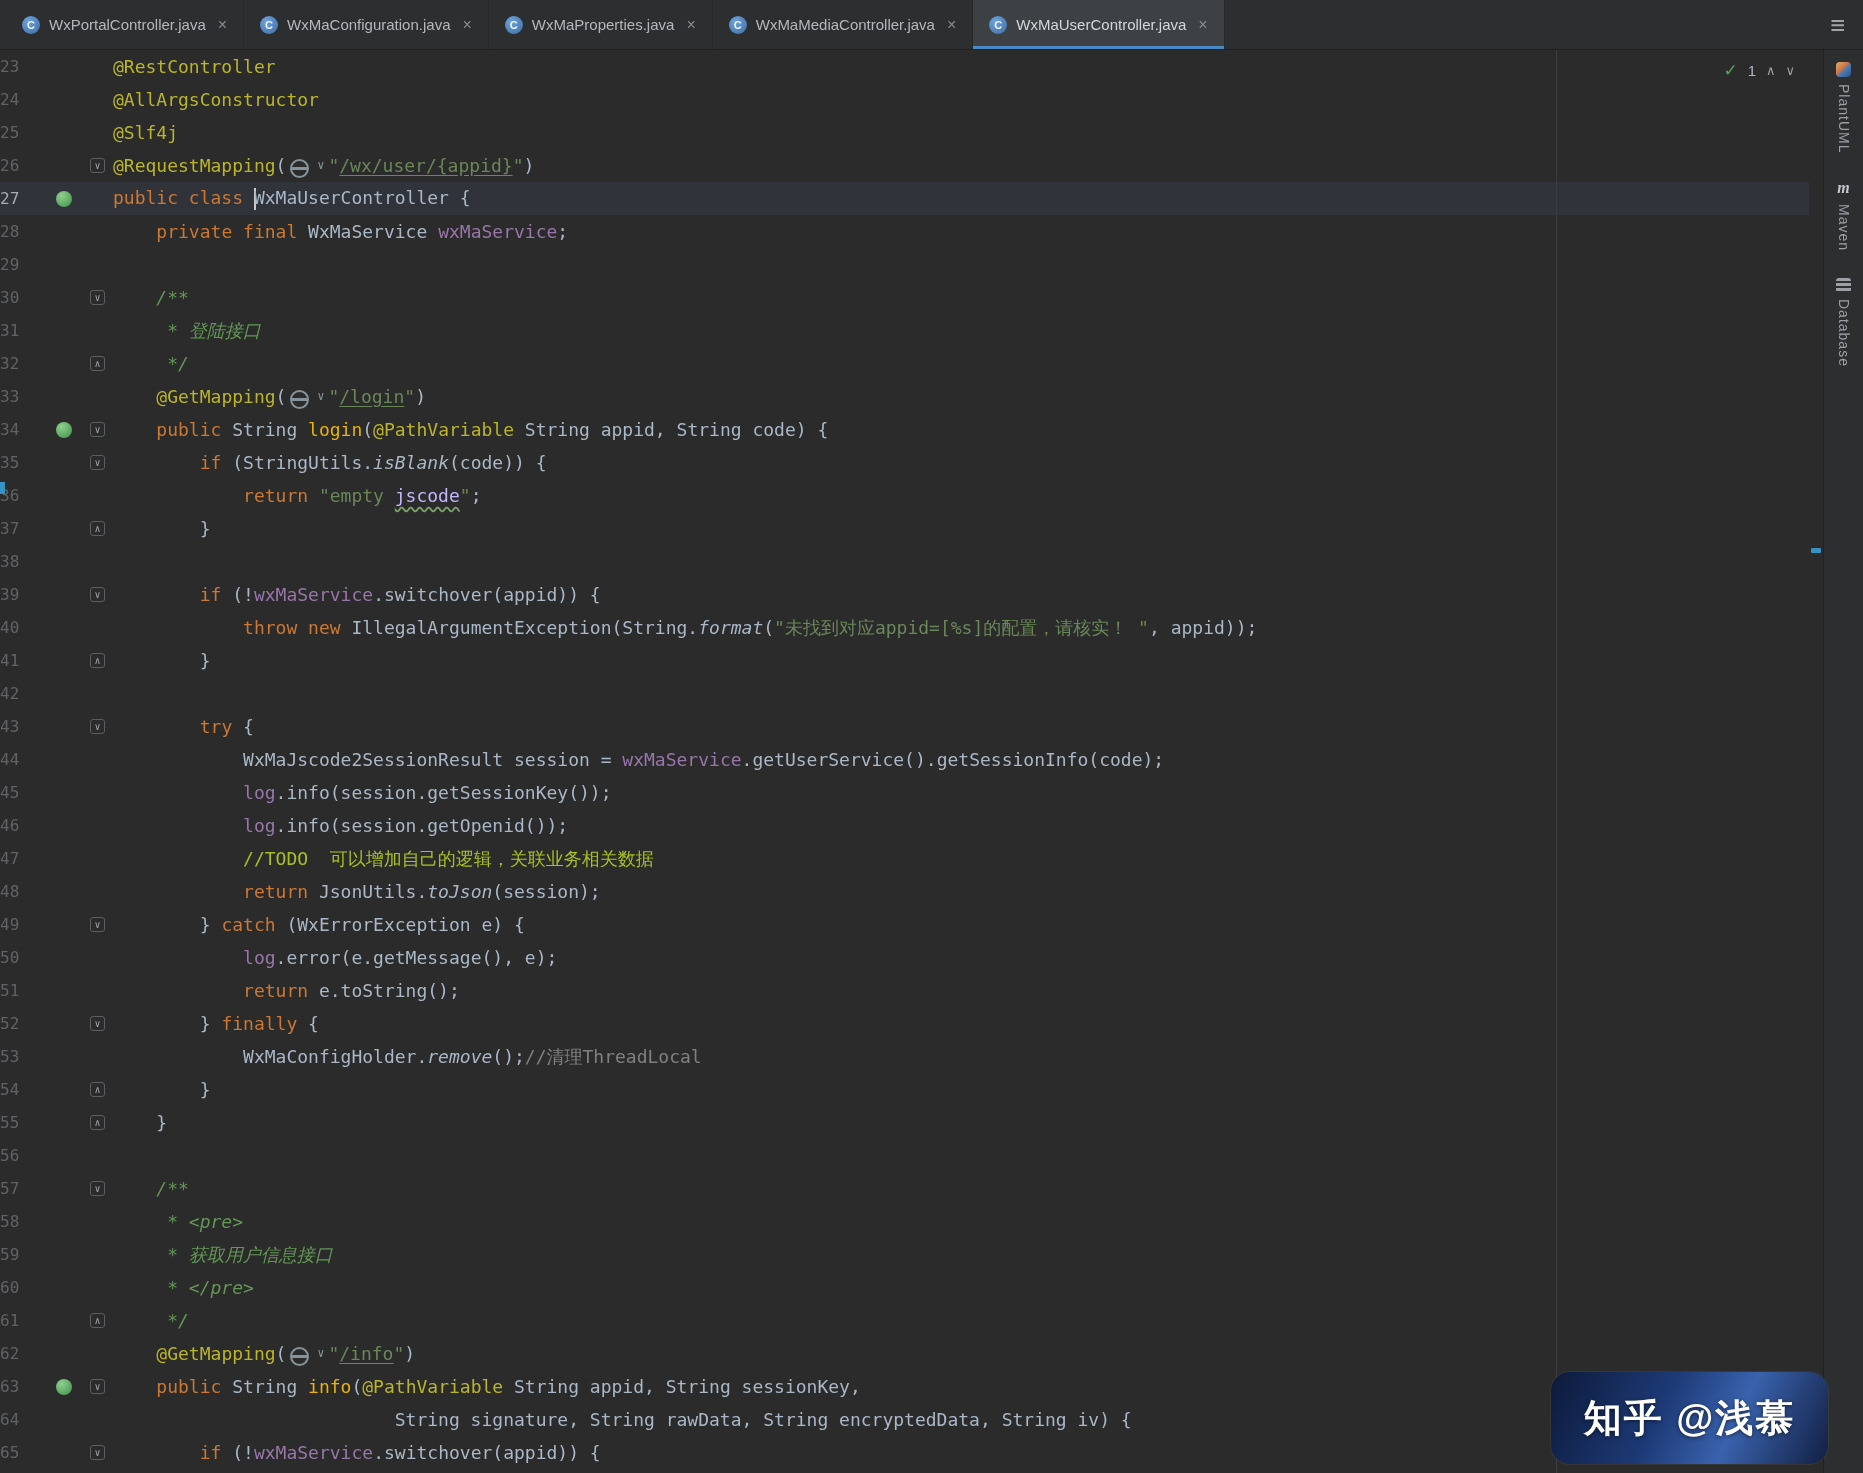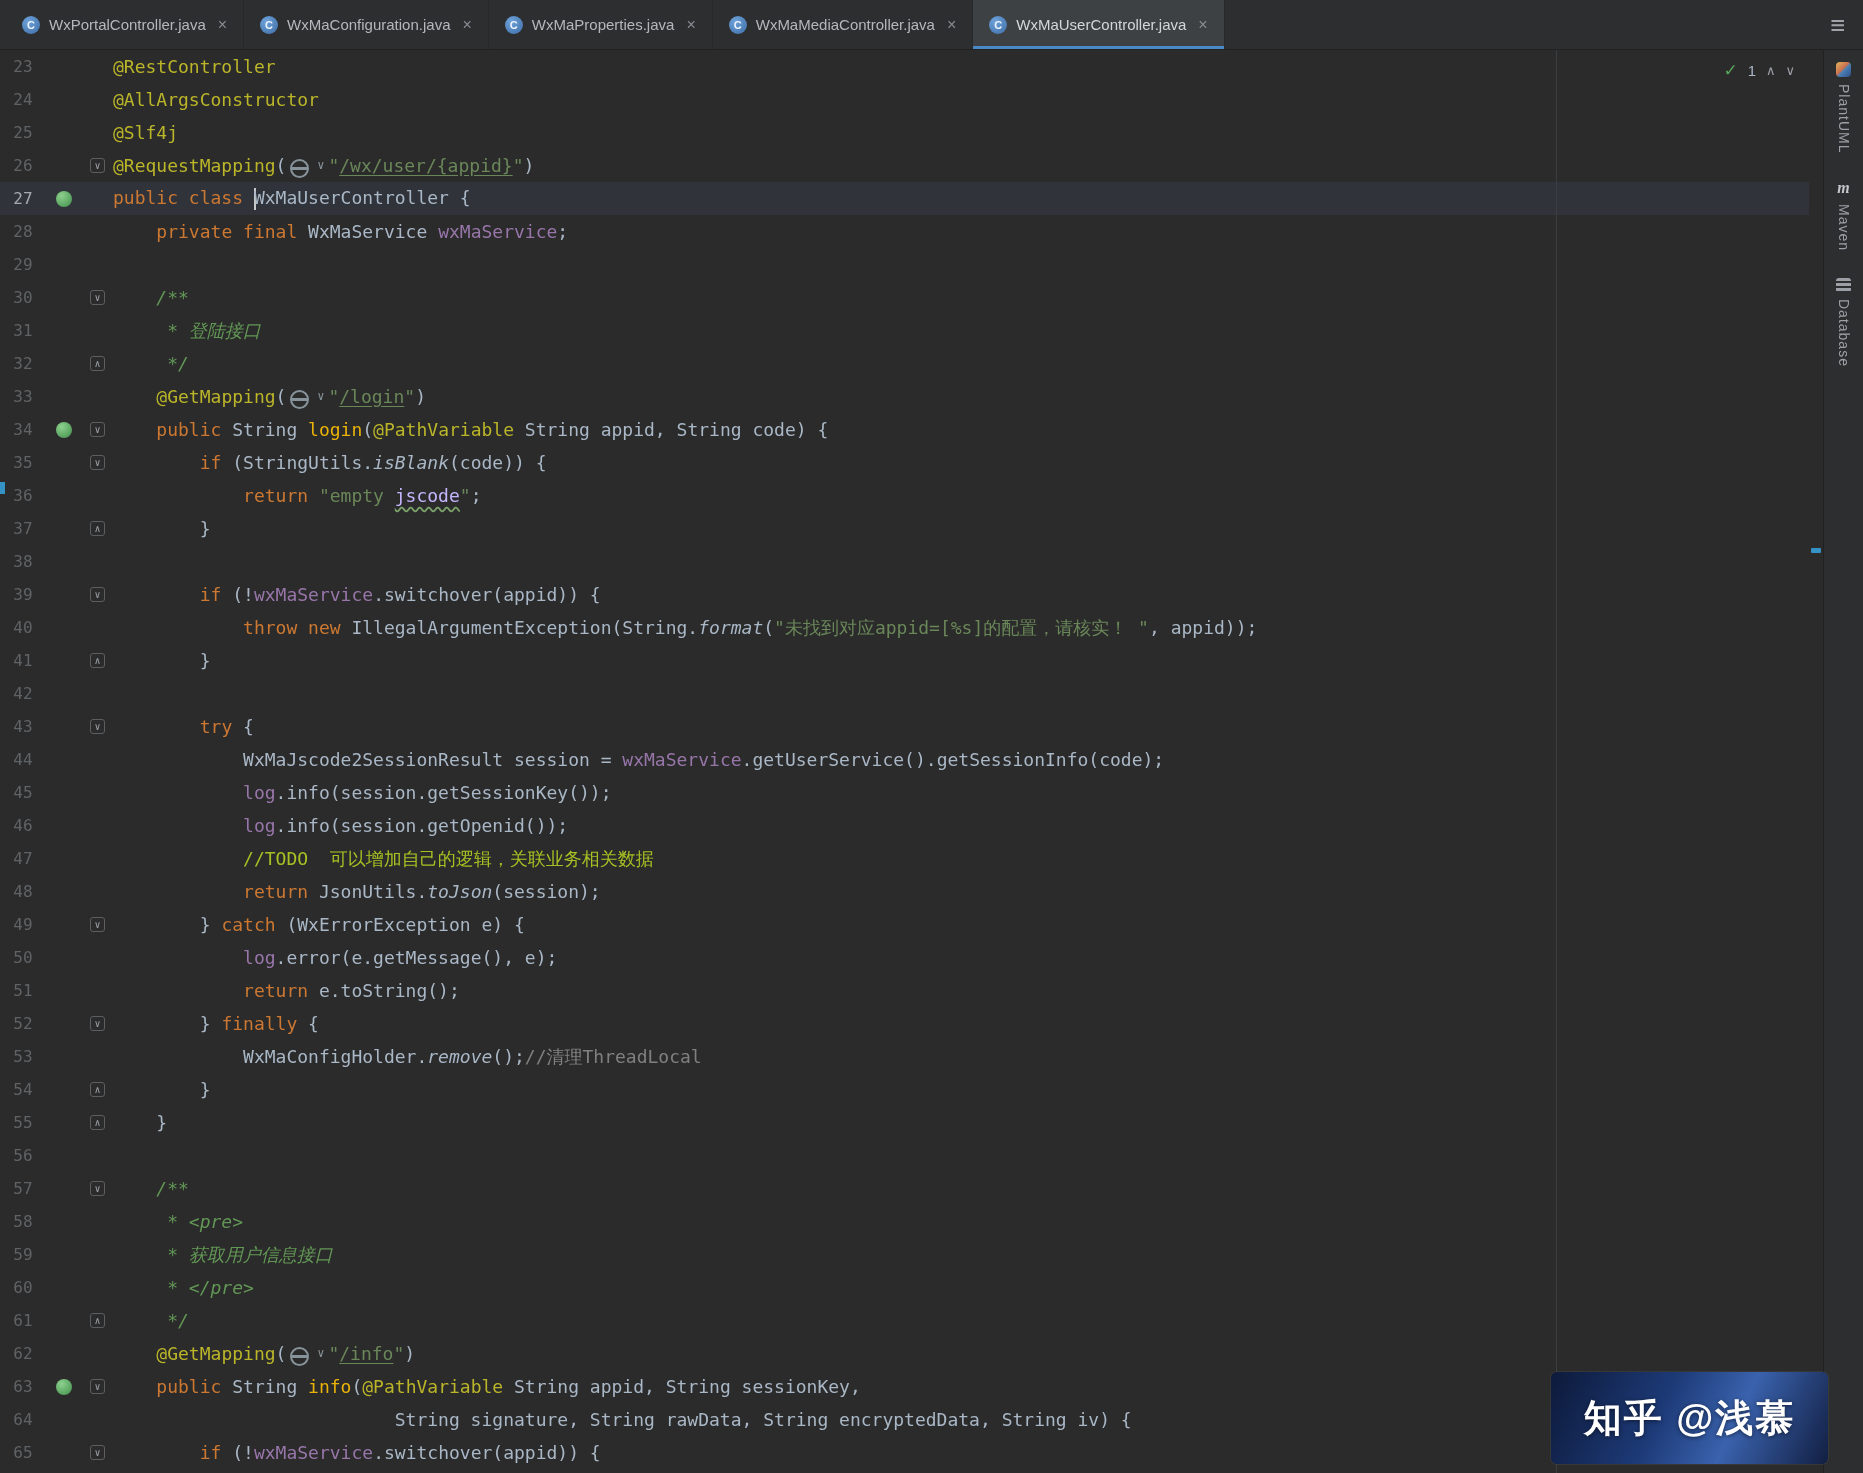--- a/index.html
+++ b/index.html
@@ -22,21 +22,21 @@
   
   .main{display:flex;height:1423px}
   .editor{flex:1;position:relative;background:#2b2b2b;overflow:hidden}
   .marginguide{position:absolute;left:1556px;top:0;bottom:0;width:1px;background:#3a3e41;z-index:3}
   .leftmark{position:absolute;left:0;top:432px;width:5px;height:12px;background:#3592c4;z-index:4}
 
   
   .codelines{position:relative;z-index:1}
   .line{display:flex;align-items:center;height:33px;white-space:pre}
   .line.cur{background:#30343a}
-  .num{width:46px;flex:0 0 auto;text-align:center;font-size:16px;color:#606366}
+  .num{width:46px;flex:0 0 auto;text-align:left;font-size:16px;color:#606366}
   .cur .num{color:#a6a9ad}
   .gic{width:36px;flex:0 0 auto;display:flex;justify-content:center;align-items:center}
   .bean{width:16px;height:16px;border-radius:50%;display:block;
         background:radial-gradient(circle at 35% 30%,#8ed08e,#3f8f4a)}
   .fc{width:31px;flex:0 0 auto;display:flex;justify-content:center;align-items:center}
   .fm{width:15px;height:15px;border:1px solid #5b5f62;border-radius:3px;color:#9da1a6;
       font-size:10px;line-height:13px;text-align:center;font-style:normal;background:#2b2b2b;display:block}
   .codetext{font-size:18px;white-space:pre}
 
   
@@ -74,21 +74,21 @@
   .stool{display:flex;flex-direction:column;align-items:center;gap:7px}
   .slabel{writing-mode:vertical-rl;font:14px "Liberation Sans",sans-serif;color:#9ca0a6;letter-spacing:1px}
   .sic{display:block}
   .sic.plantuml{width:15px;height:15px;border-radius:4px;
       background:linear-gradient(135deg,#e3b45e 0%,#c9704e 45%,#4a7fb5 55%,#2e4f86 100%)}
   .sic.maven{color:#c3c7cc;font:italic bold 16px "Liberation Serif",serif}
   .sic.database{width:15px;height:14px;border-radius:3px 3px 2px 2px;
       background:repeating-linear-gradient(#9ca0a6 0 3px,#2c2e30 3px 5px)}
 
   
-  .watermark{position:absolute;left:1551px;top:1372px;width:277px;height:92px;border-radius:6px;z-index:10;
+  .watermark{position:absolute;left:1551px;top:1372px;width:277px;height:92px;border-radius:19px;z-index:10;
       display:flex;align-items:center;justify-content:center;
       background:linear-gradient(115deg,#0d1a3a 0%,#1d3a77 40%,#3a62ad 65%,#121f42 100%);
       box-shadow:0 0 0 1px rgba(255,255,255,0.06)}
   .watermark span{color:#fff;font:bold 38px "Liberation Sans",sans-serif;letter-spacing:2px;
       text-shadow:0 1px 4px rgba(0,0,0,.55)}
 </style>
 </head>
 <body>
 
 <div class="tabbar">

